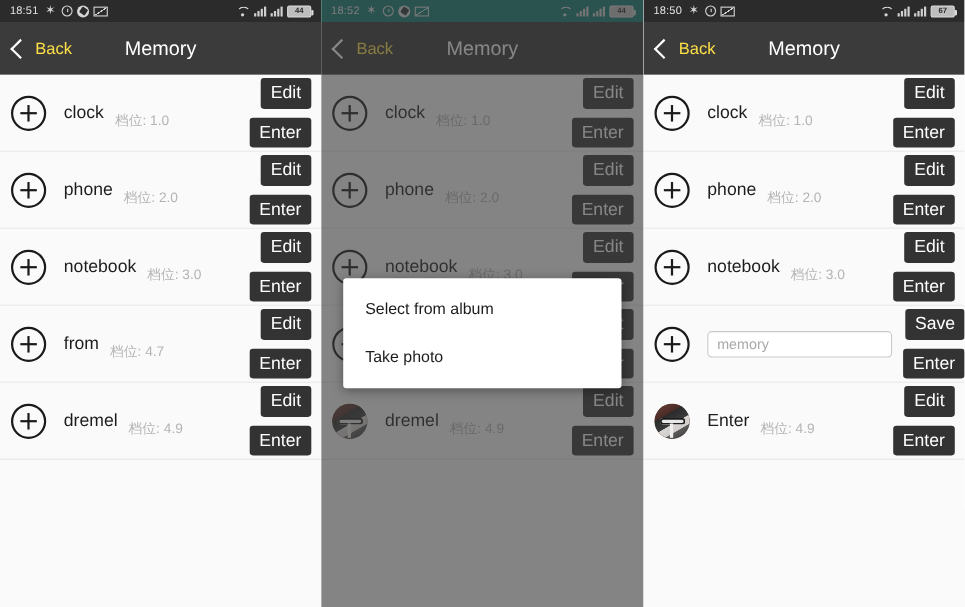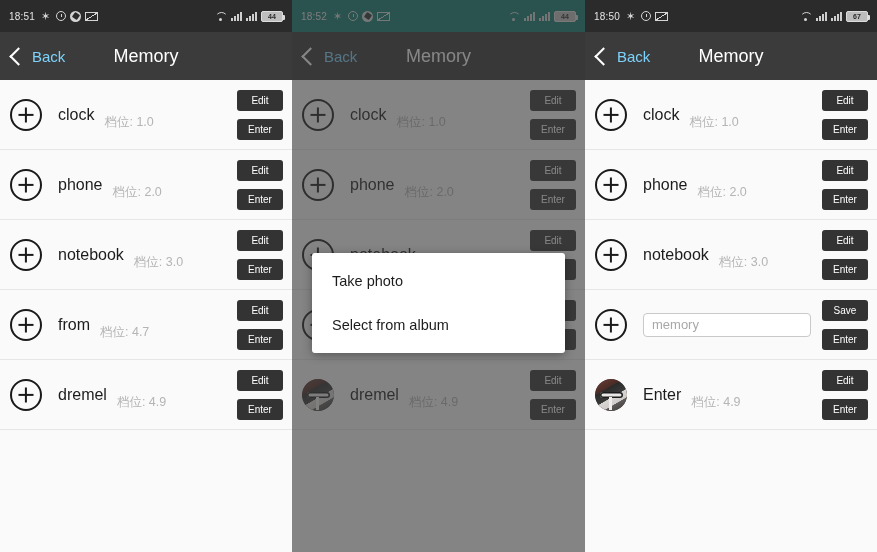--- a/index.html
+++ b/index.html
@@ -4,21 +4,21 @@
 <style>
   html,body{margin:0;padding:0;background:#fff;}
   body{width:877px;height:552px;font-family:"Liberation Sans",sans-serif;overflow:hidden;}
   .stage{position:relative;width:877px;height:552px;display:flex;}
   .panel{position:relative;height:552px;overflow:hidden;background:#fafafa;}
   .p1{width:292px;}
   .p2{width:293px;}
   .p3{width:292px;}
 
   
-  .statusbar{height:32px;background:#2b2b2b;color:#e8e8e8;display:flex;align-items:center;
+  .statusbar{height:20px;background:#2b2b2b;color:#e8e8e8;display:flex;align-items:center;
              justify-content:space-between;padding:0 9px;box-sizing:border-box;}
   .sb-left{display:flex;align-items:center;gap:4px;}
   .sb-right{display:flex;align-items:center;gap:4px;}
   .sb-time{font-size:10px;letter-spacing:.2px;color:#e4e4e4;margin-right:2px;}
   .sb-ico{width:11px;height:11px;display:inline-block;position:relative;opacity:.92;}
   .ico-bt{font-size:11px;line-height:11px;color:#e4e4e4;}
   .ico-alarm{width:10px;height:10px;border:1.4px solid #e4e4e4;border-radius:50%;box-sizing:border-box;}
   .ico-alarm:before{content:"";position:absolute;left:4px;top:2px;width:1.2px;height:3.2px;background:#e4e4e4;}
   .ico-phone{width:11px;height:11px;border-radius:50%;background:#e4e4e4;position:relative;}
   .ico-phone:before{content:"";position:absolute;left:2.5px;top:2.5px;width:6px;height:6px;
@@ -38,21 +38,21 @@
   .batt{width:22px;height:11px;border:1.4px solid #dcdcdc;border-radius:2px;position:relative;
         display:flex;align-items:center;justify-content:center;box-sizing:border-box;background:#bdbdbd;}
   .batt:after{content:"";position:absolute;right:-3px;top:3px;width:2px;height:5px;background:#dcdcdc;border-radius:0 1px 1px 0;}
   .batt span{font-size:7px;color:#2b2b2b;font-weight:bold;line-height:1;}
 
   
   .navbar{height:48px;background:#3b3b3b;display:flex;align-items:center;position:relative;}
   .nav-back{display:flex;align-items:center;gap:7px;padding-left:12px;cursor:pointer;}
   .chev{width:11px;height:11px;border-left:2.4px solid #fff;border-bottom:2.4px solid #fff;
         transform:rotate(45deg);display:block;}
-  .nav-back-label{color:#7dd3fc;font-size:15px;}
+  .nav-back-label{color:#fde047;font-size:15px;}
   .nav-title{position:absolute;left:0;right:0;text-align:center;color:#fff;font-size:18px;
              pointer-events:none;}
 
   
   .list{background:#fafafa;}
   .row{height:70px;border-bottom:1px solid #e6e6e6;display:flex;align-items:center;
        padding:0 9px 0 10px;box-sizing:border-box;position:relative;background:#fafafa;}
   .avatar{width:32px;height:32px;border-radius:50%;border:2px solid #1a1a1a;box-sizing:border-box;
           position:relative;flex:0 0 auto;}
   .avatar .pv{position:absolute;left:0;top:0;right:0;bottom:0;}
@@ -62,21 +62,21 @@
       background:#1a1a1a;transform:translate(-50%,-50%);}
   .avatar.photo{border:none;overflow:hidden;background:#5b4a46;}
   .photo-img{position:absolute;inset:0;border-radius:50%;overflow:hidden;
      background:linear-gradient(150deg,#6d4038 0%,#4a2b26 32%,#2b2b2b 33%,#3a3a3a 55%,#d8d5d2 56%,#cfcccb 72%,#5e5c5a 73%,#343434 100%);}
   .photo-img:before{content:"";position:absolute;left:16%;top:42%;width:70%;height:20%;
      background:#e9e7e5;border-radius:3px;box-shadow:0 0 0 1.5px #1d1d1d inset;}
   .photo-img:after{content:"";position:absolute;left:44%;top:58%;width:9%;height:40%;background:#f0eeec;}
   .row-label{margin-left:16px;font-size:16px;color:#1c1c1c;white-space:nowrap;}
   .row-meta{margin-left:10px;font-size:12.5px;color:#b4b4b4;white-space:nowrap;margin-top:16px;}
   .row-btns{margin-left:auto;display:flex;flex-direction:column;gap:8px;align-items:flex-end;}
-  .btn{background:#333333;color:#ffffff;font-size:10px;border:none;border-radius:3px;
+  .btn{background:#333333;color:#ffffff;font-size:16px;border:none;border-radius:3px;
        padding:5px 9px;min-width:46px;text-align:center;cursor:pointer;line-height:1.1;
        font-family:"Liberation Sans",sans-serif;}
   .name-input{flex:1;margin-left:16px;margin-right:10px;height:24px;border:1px solid #c9c9c9;
       border-radius:4px;background:#fff;font-size:13px;color:#9e9e9e;padding:0 8px;
       box-sizing:border-box;font-family:"Liberation Sans",sans-serif;max-width:168px;}
   .name-input::placeholder{color:#a8a8a8;}
 
   
   .dim{position:absolute;left:0;top:0;right:0;bottom:0;background:rgba(60,60,60,.62);z-index:5;}
   .dialog{position:absolute;z-index:6;left:20px;top:253px;width:253px;background:#fff;
@@ -272,22 +272,22 @@
           <span class="row-meta">档位: 4.9</span>
           <div class="row-btns">
             <button class="btn">Edit</button>
             <button class="btn">Enter</button>
           </div>
         </div>
       </div>
       <div class="filler"></div>
       <div class="dim"></div>
       <div class="dialog">
+        <div class="dlg-item">Select from album</div>
         <div class="dlg-item">Take photo</div>
-        <div class="dlg-item">Select from album</div>
       </div>
     </div>
     <div class="panel p3">
       <div class="statusbar">
         <div class="sb-left">
           <span class="sb-time">18:50</span>
           <span class="sb-ico ico-bt">✶</span>
           <span class="sb-ico ico-alarm"></span>
           <span class="sb-ico ico-mail"></span>
         </div>

